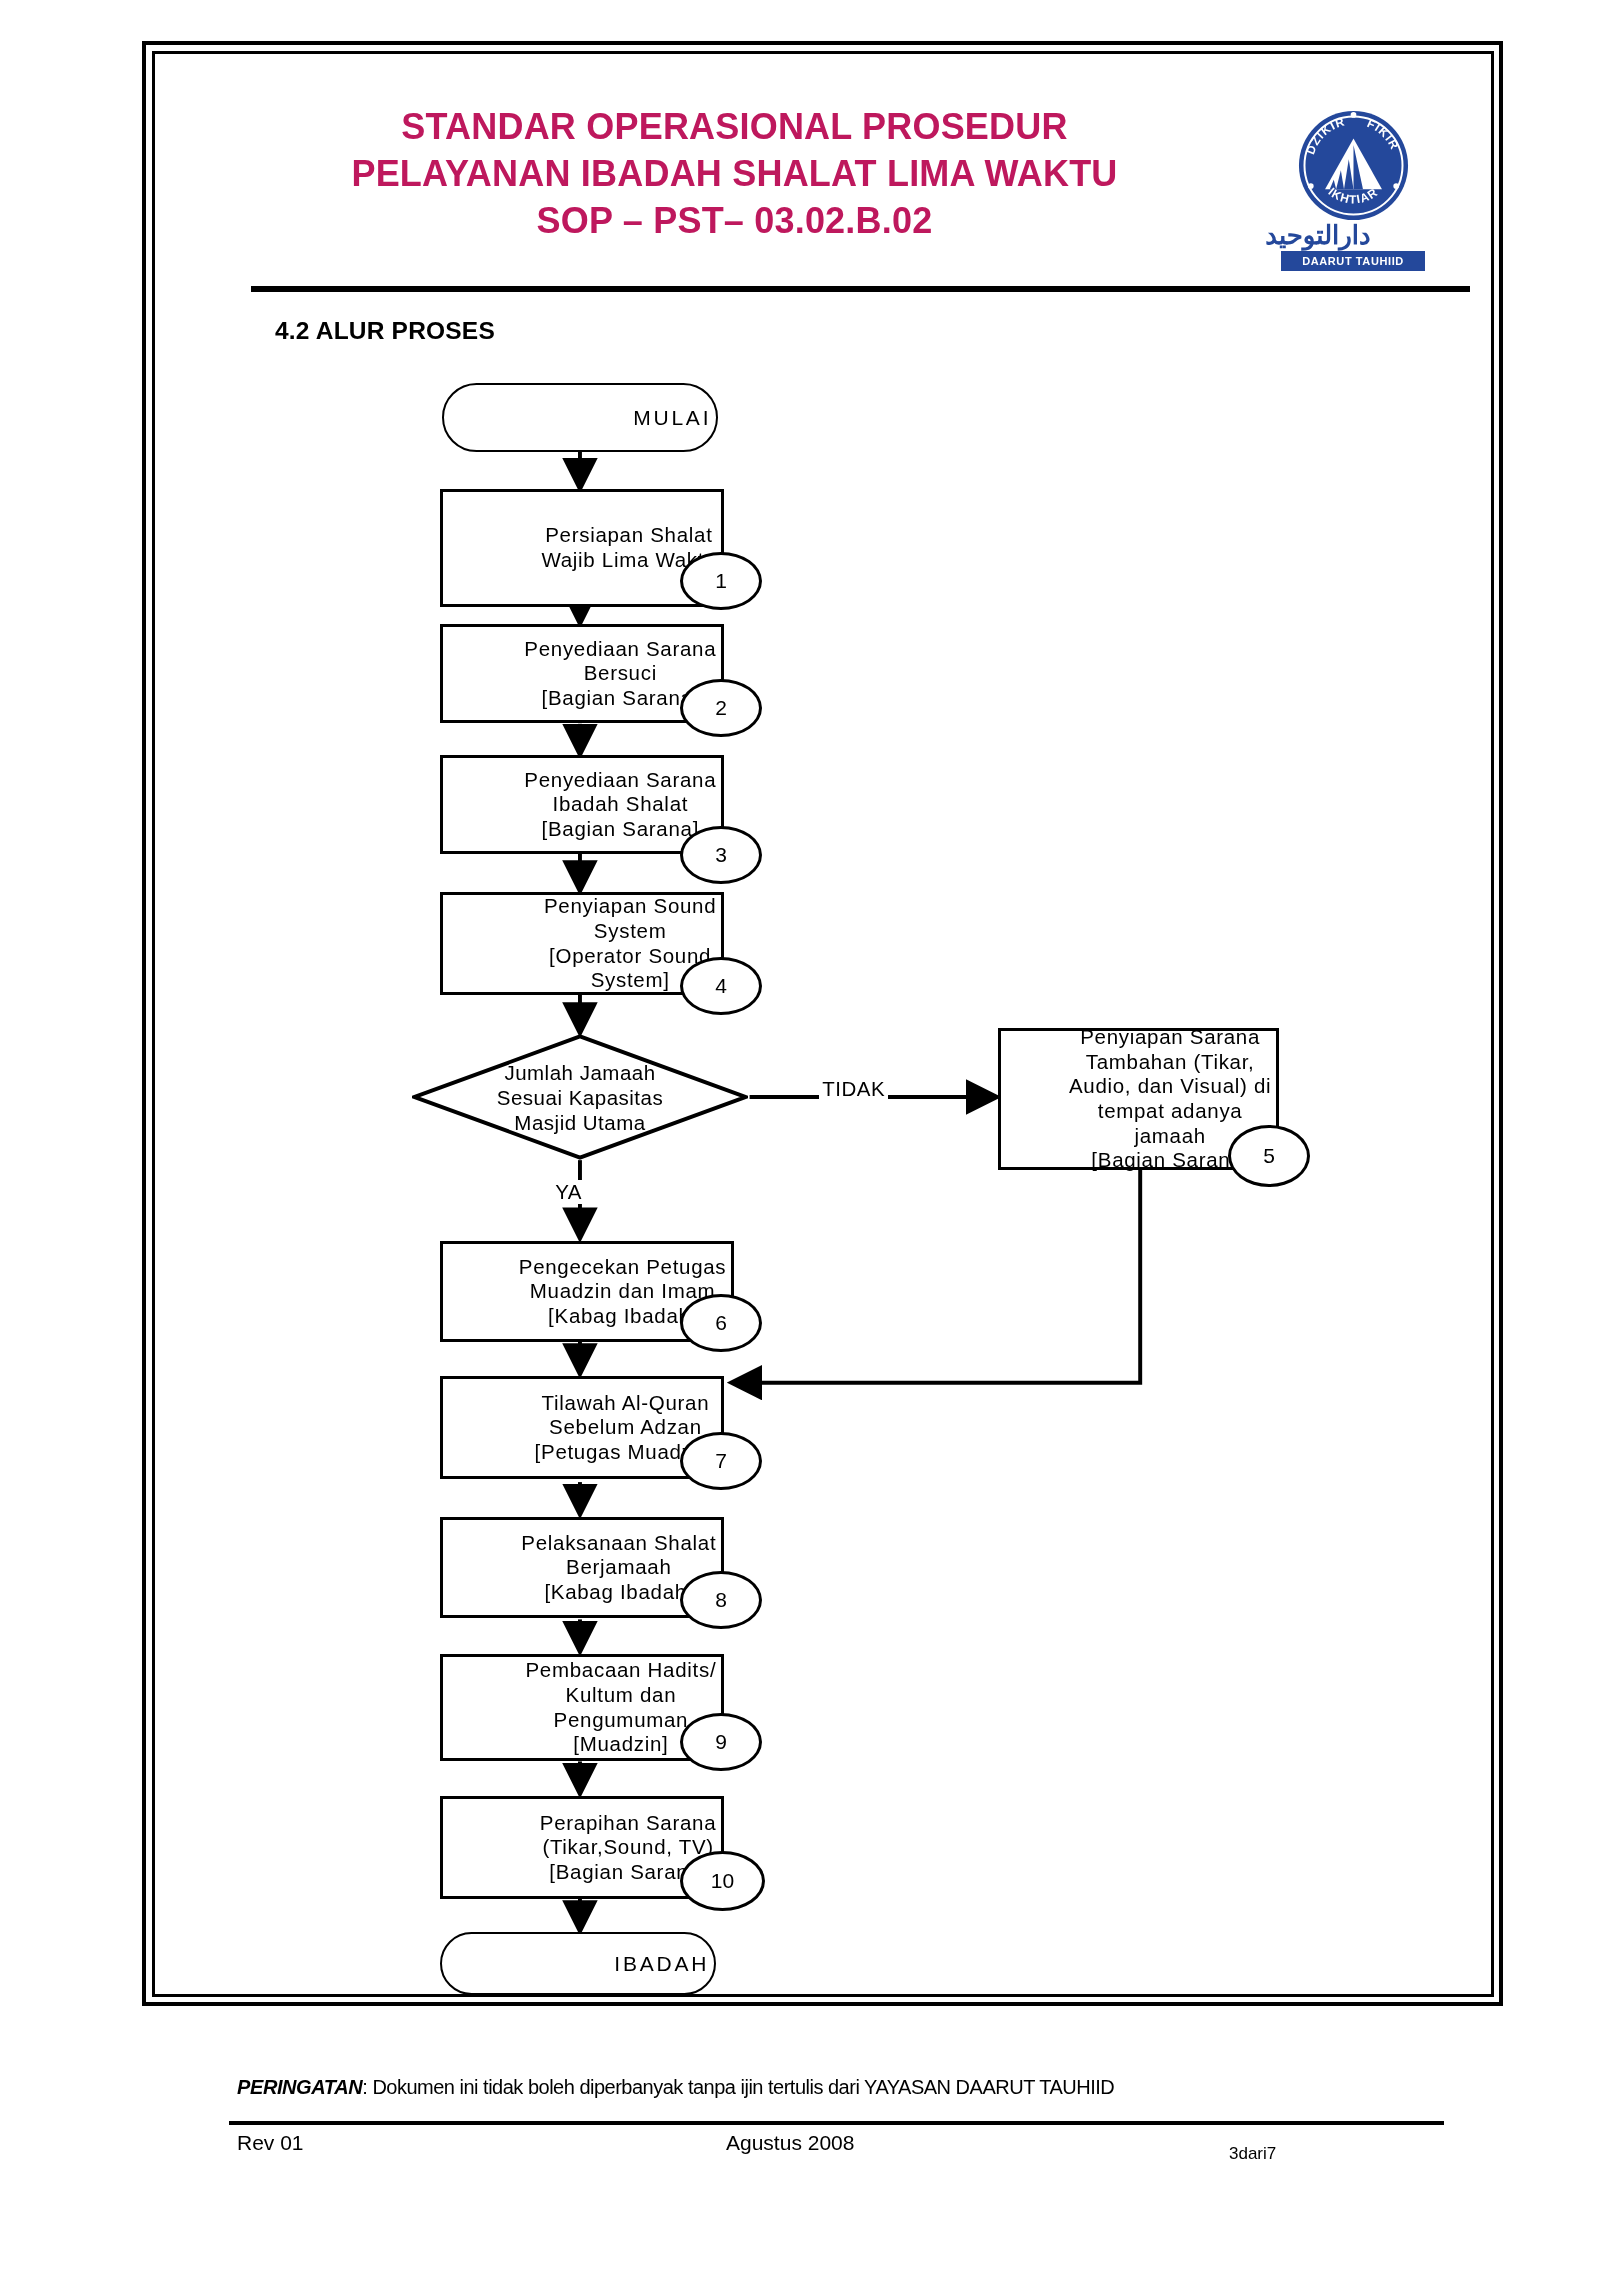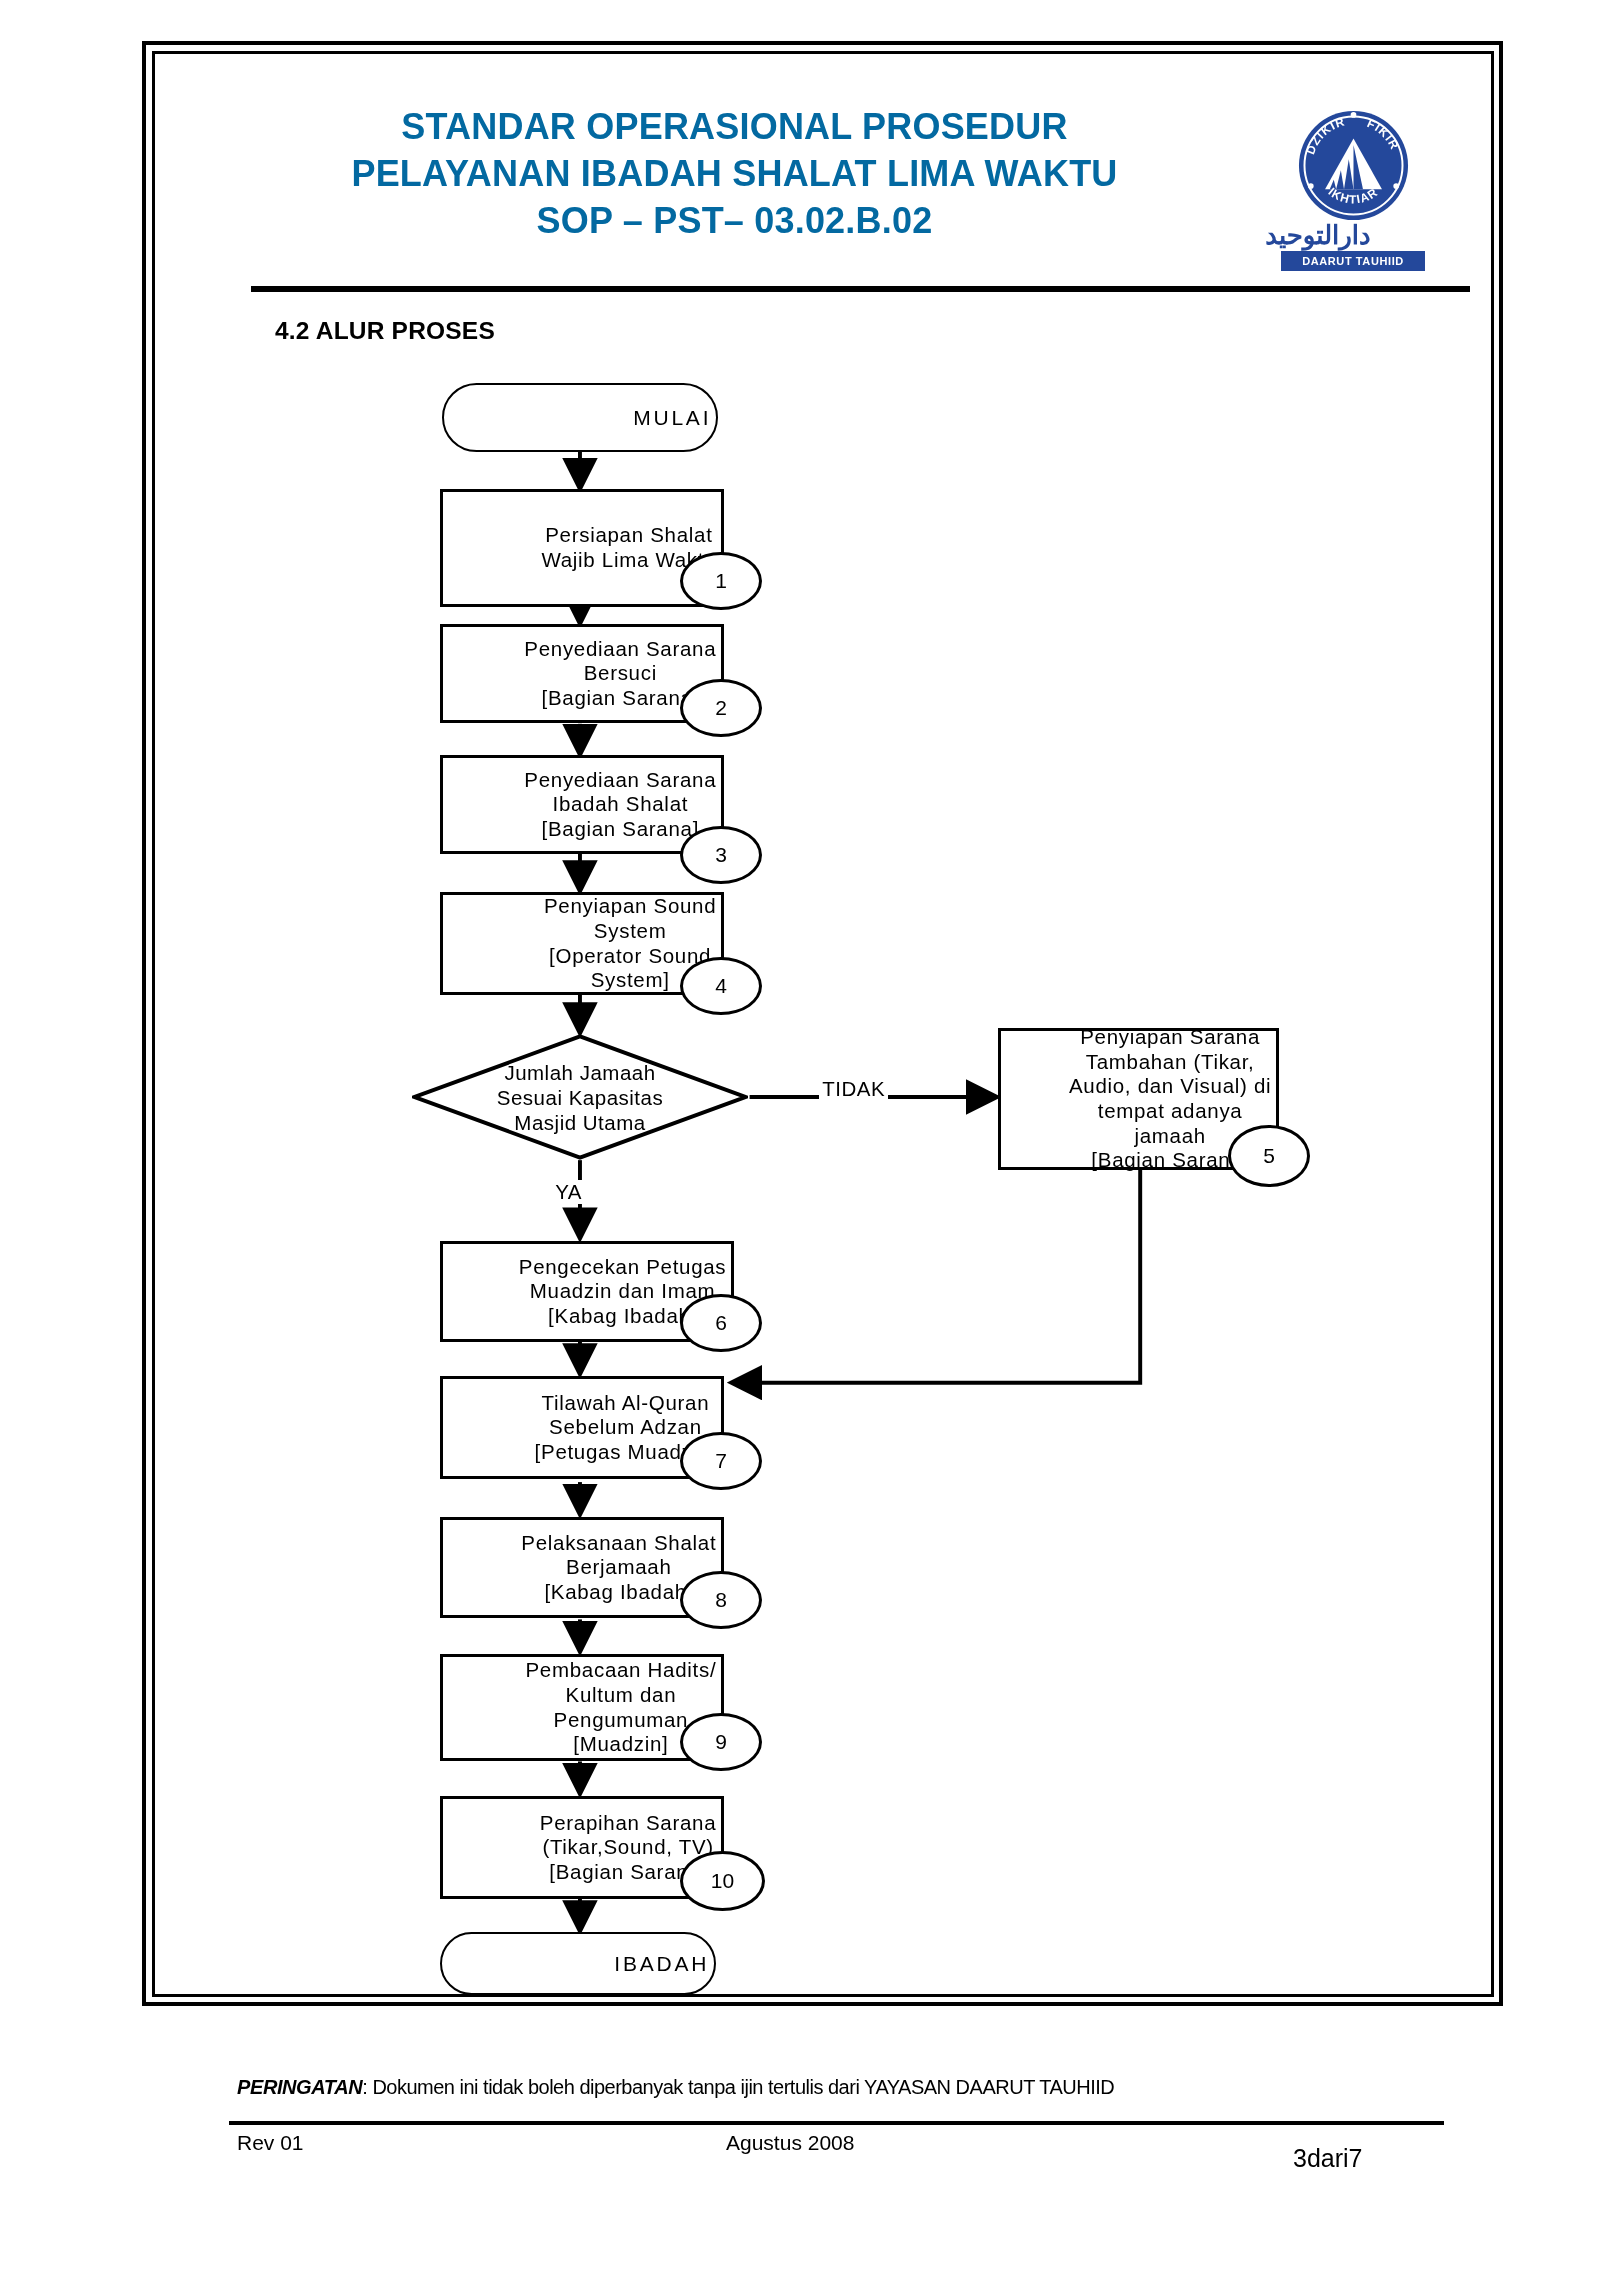--- a/index.html
+++ b/index.html
@@ -46,21 +46,21 @@
     top: 104px;
     width: 1215px;
     height: 182px;
   }
   .header-line {
     text-align: center;
     font-weight: bold;
     font-size: 36px;
     line-height: 1.30;
     letter-spacing: 0.2px;
-    color: #0369a1;
+    color: #be185d;
     width: 963px;
   }
   #header-rule {
     position: absolute;
     left: 251px;
     top: 286px;
     width: 1219px;
     height: 0;
     border-top: 6.3px solid #000000;
   }
@@ -242,23 +242,23 @@
     font-size: 21px;
   }
   #footer-date {
     position: absolute;
     left: 497px;
     top: 0;
     font-size: 21px;
   }
   #footer-page {
     position: absolute;
-    left: 1064px;
+    left: 1000px;
     top: 12.6px;
-    font-size: 25px;
+    font-size: 17px;
   }
 </style>
 </head>
 <body>
 
 <div id="page">
 
   <div id="page-frame-outer"></div>
   <div id="page-frame-inner"></div>
 

